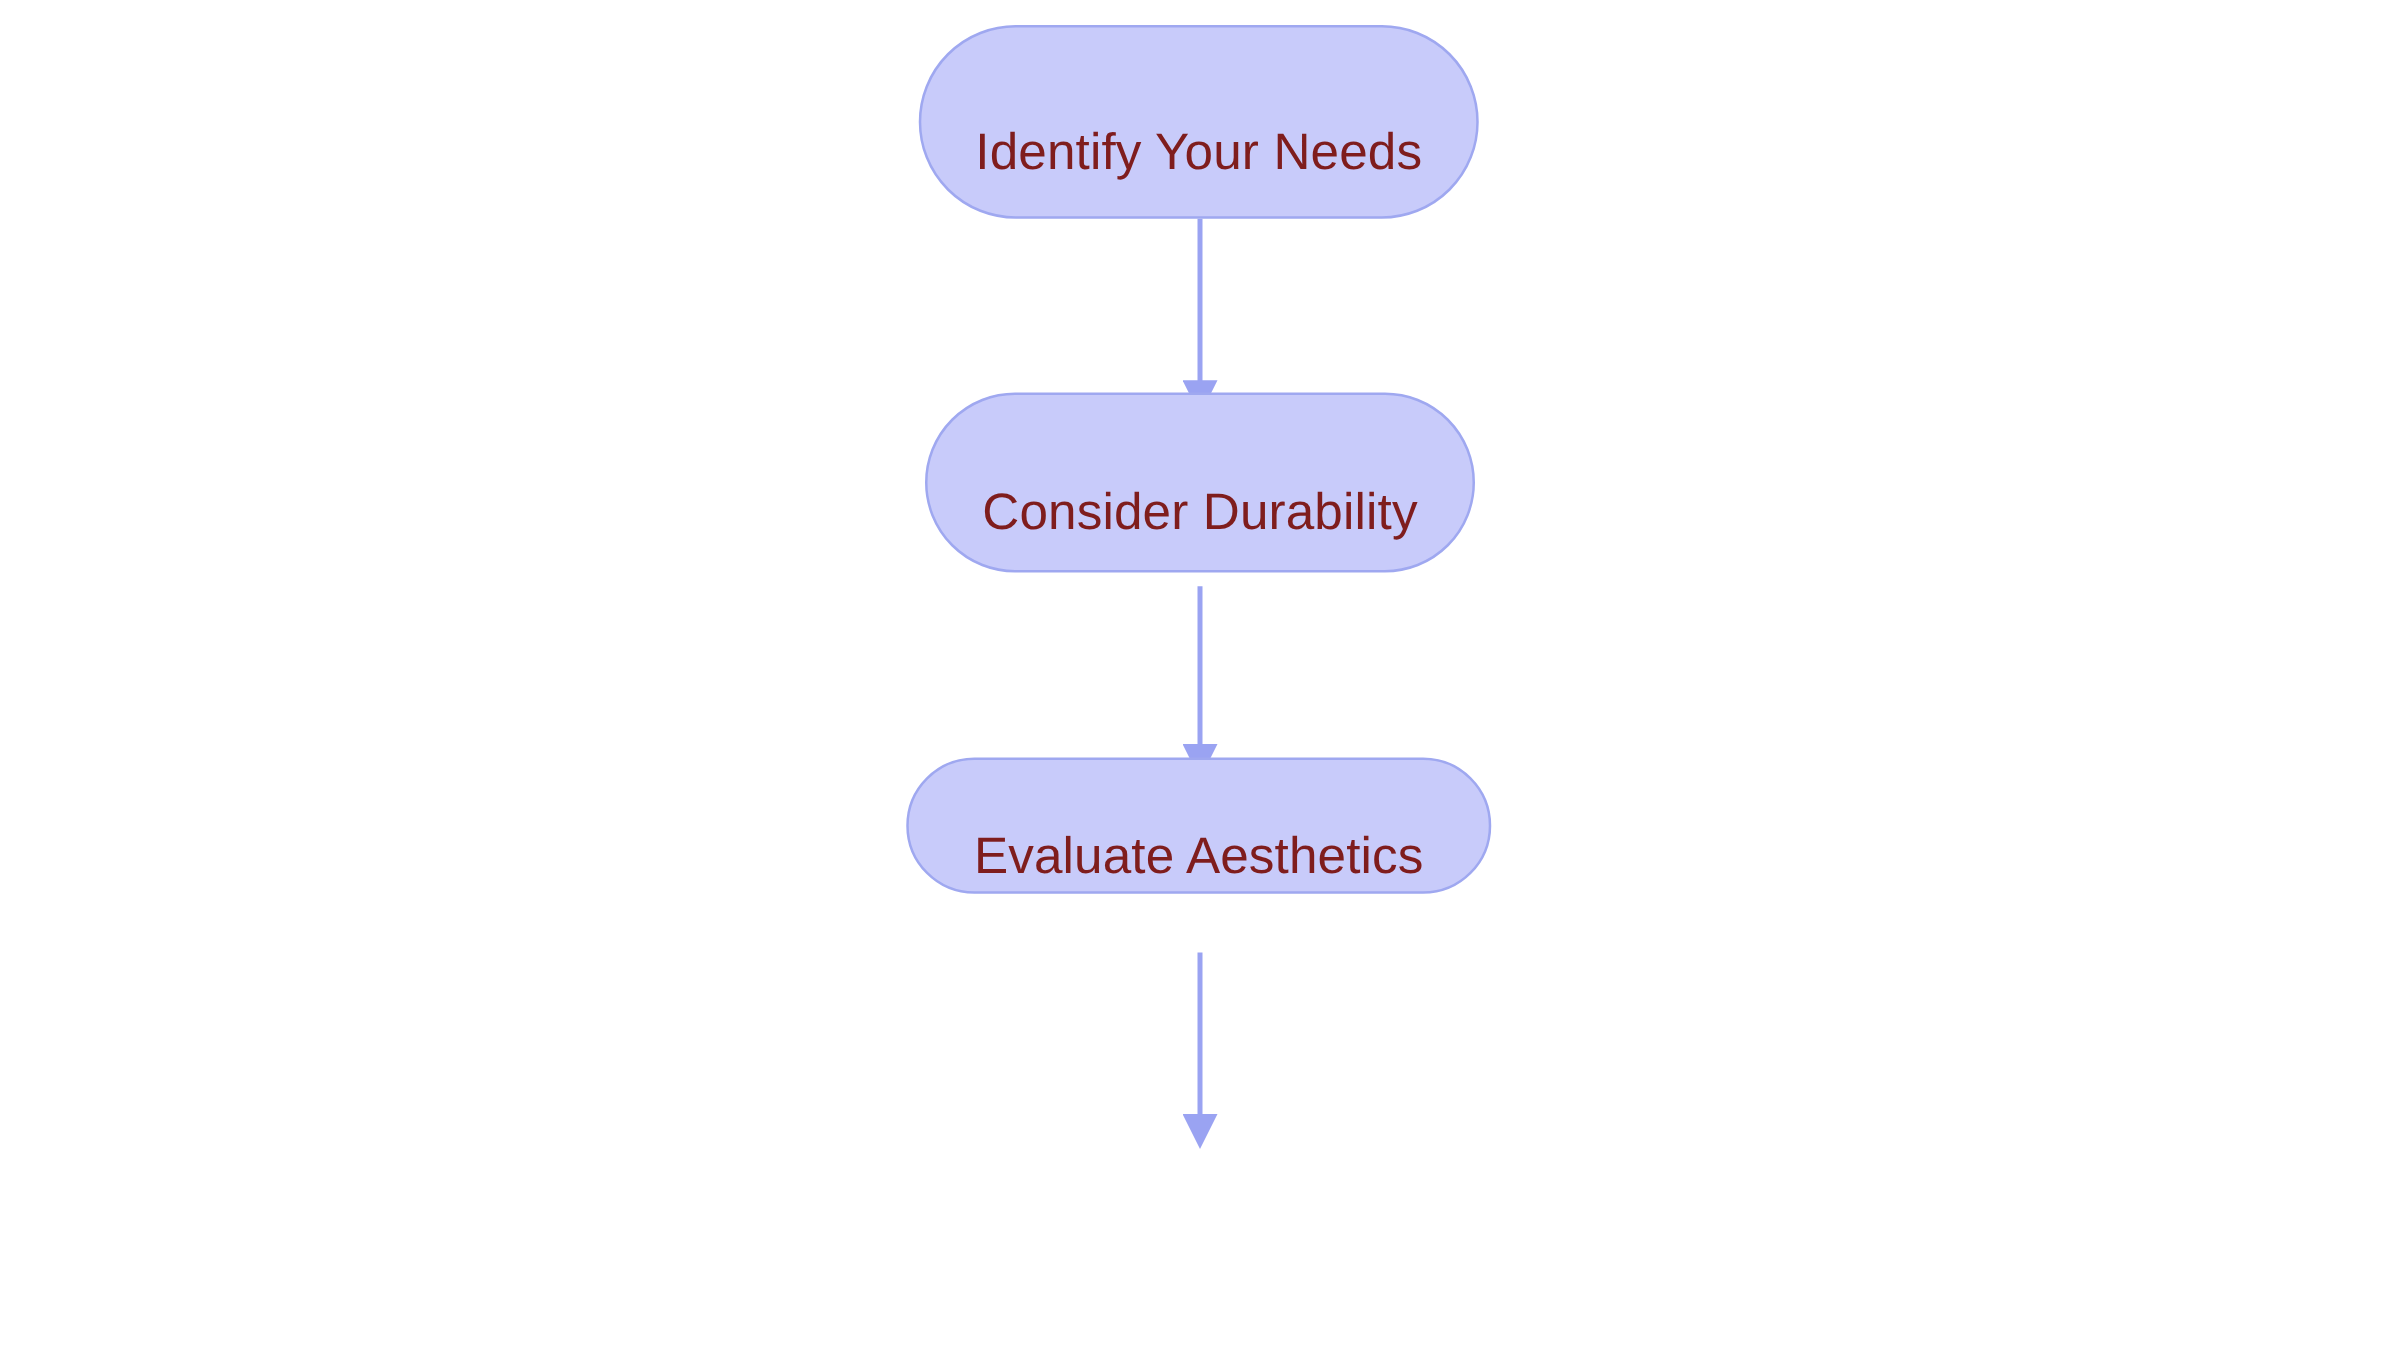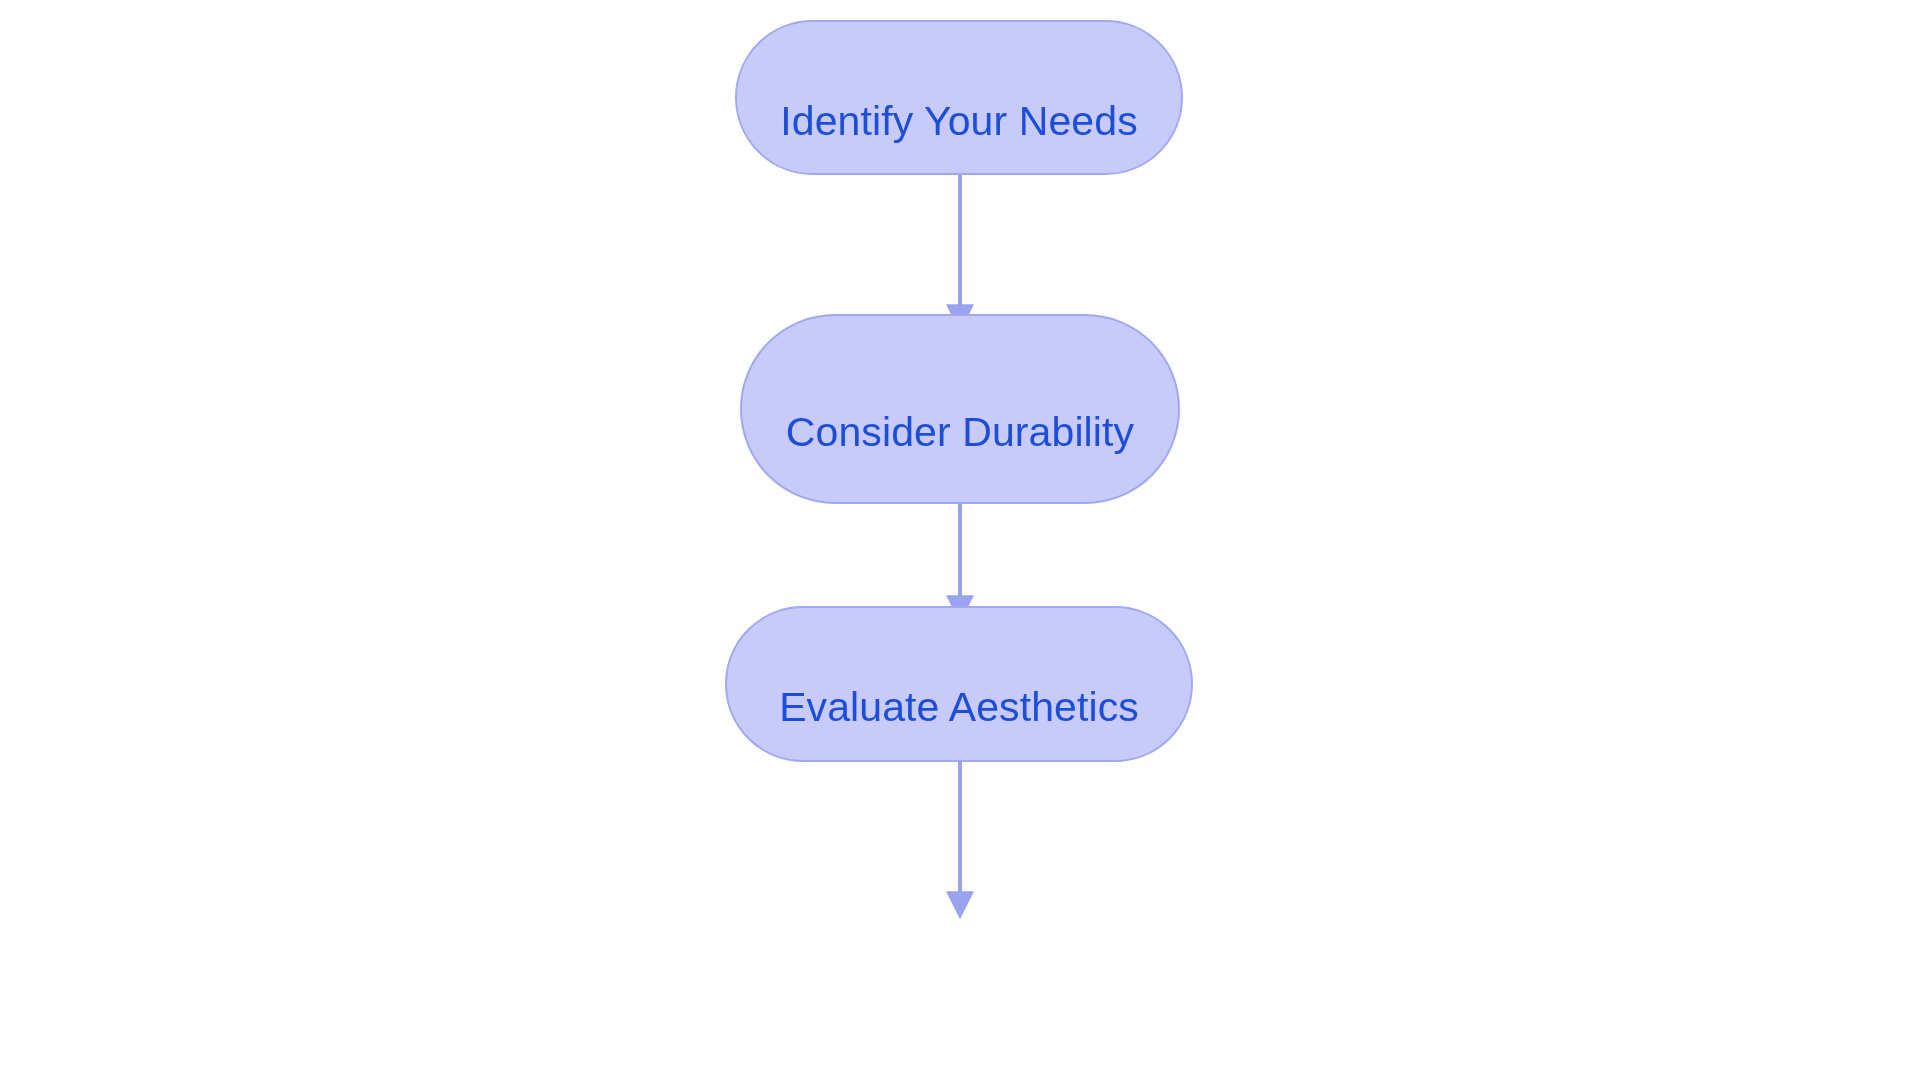--- a/index.html
+++ b/index.html
@@ -33,21 +33,21 @@
     box-sizing: border-box;
     display: flex;
     align-items: center;
     justify-content: center;
     background: #c8cbfa;
     border: 2px solid #9fa8f0;
     border-radius: 9999px;
     z-index: 2;
   }
   .node-label {
-    color: #1d4ed8;
+    color: #7f1d1d;
     font-family: "Liberation Sans", sans-serif;
     font-size: 41px;
     font-weight: 400;
     line-height: 1;
     letter-spacing: 0.1px;
     white-space: nowrap;
     text-align: center;
     user-select: none;
     margin-top: 47px;
   }
@@ -56,28 +56,28 @@
     left: 735px;
     top: 20px;
     width: 448px;
     height: 155px;
   }
   
   #node-consider-durability {
     left: 740px;
     top: 314px;
     width: 440px;
-    height: 190px;
+    height: 144px;
   }
   
   #node-evaluate-aesthetics {
     left: 725px;
     top: 606px;
     width: 468px;
-    height: 156px;
+    height: 109px;
   }
   
   #node-check-safety-certifications {
     left: 655px;
     top: 901px;
     width: 608px;
     height: 157px;
   }
 </style>
 </head>

